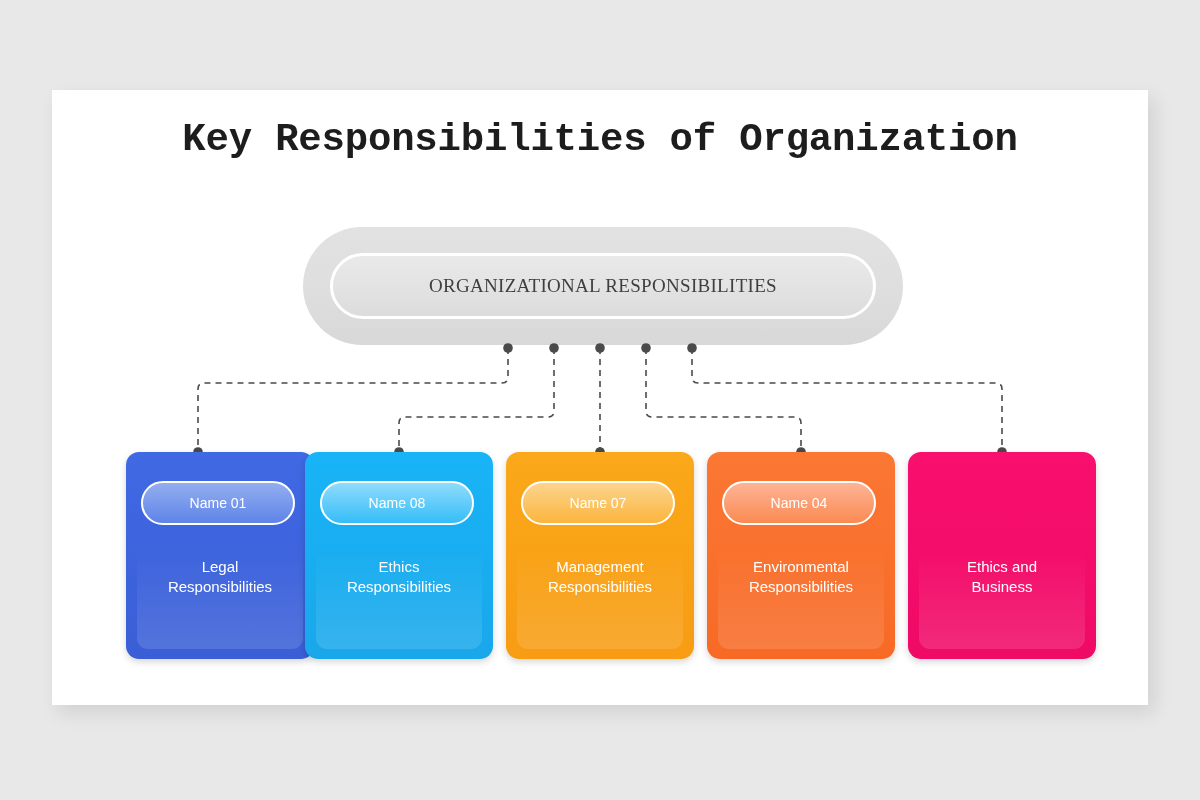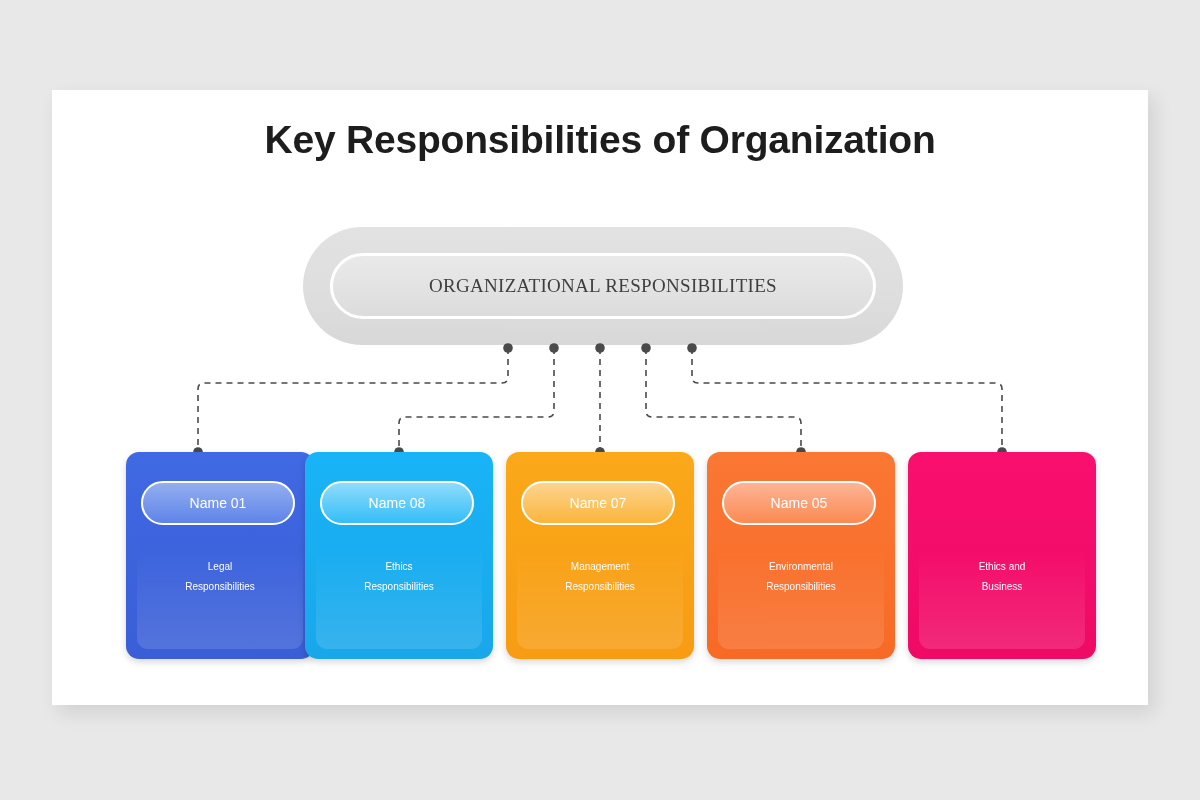--- a/index.html
+++ b/index.html
@@ -36,20 +36,21 @@
     position: absolute;
     left: 0;
     top: 28px;
     width: 1096px;
     text-align: center;
     font-size: 39px;
     font-weight: bold;
     color: #1d1d1d;
     letter-spacing: -0.2px;
     white-space: nowrap;
+    font-family: Liberation Mono, monospace;
   }
   #page-subtitle {
     position: absolute;
     left: 0;
     top: 83px;
     width: 1096px;
     text-align: center;
     font-size: 14.5px;
     color: #3a3a3a;
   }
@@ -137,21 +138,21 @@
     font-size: 14px;
     color: #ffffff;
     white-space: nowrap;
   }
   .card-body-text {
     position: absolute;
     left: 6px;
     right: 6px;
     top: 105px;
     text-align: center;
-    font-size: 10px;
+    font-size: 15px;
     line-height: 20px;
     color: #ffffff;
   }
 </style>
 </head>
 <body style="background: rgb(232, 232, 232);">
 
 <div id="slide-canvas">
   <div id="slide-panel" style="background: rgb(255, 255, 255);">
 
@@ -221,21 +222,21 @@
         </div>
         <div class="card-body-text">
           <div>Management</div>
           <div>Responsibilities</div>
         </div>
       </div>
 
       <div class="node-card" id="card-3" style="left: 655px; background: linear-gradient(rgb(251, 119, 52) 0%, rgb(247, 106, 38) 100%);">
         <div class="card-inner-panel"></div>
         <div class="card-badge" id="badge-3" style="background: linear-gradient(rgb(253, 180, 149) 0%, rgb(251, 138, 82) 100%);">
-          <span class="card-badge-label">Name 05</span>
+          <span class="card-badge-label">Name 04</span>
         </div>
         <div class="card-body-text">
           <div>Environmental</div>
           <div>Responsibilities</div>
         </div>
       </div>
 
       <div class="node-card" id="card-4" style="left: 856px; background: linear-gradient(rgb(249, 15, 110) 0%, rgb(239, 10, 102) 100%);">
         <div class="card-inner-panel"></div>
         <div class="card-body-text">

